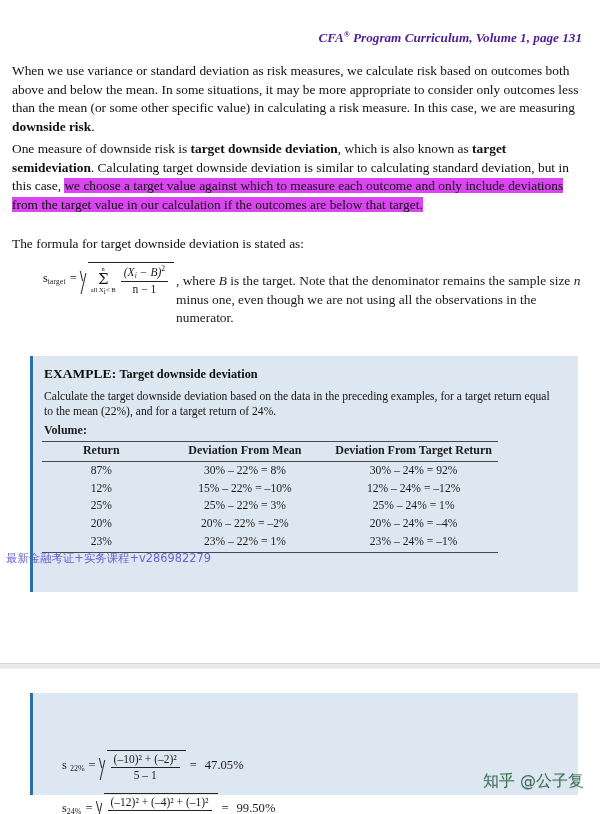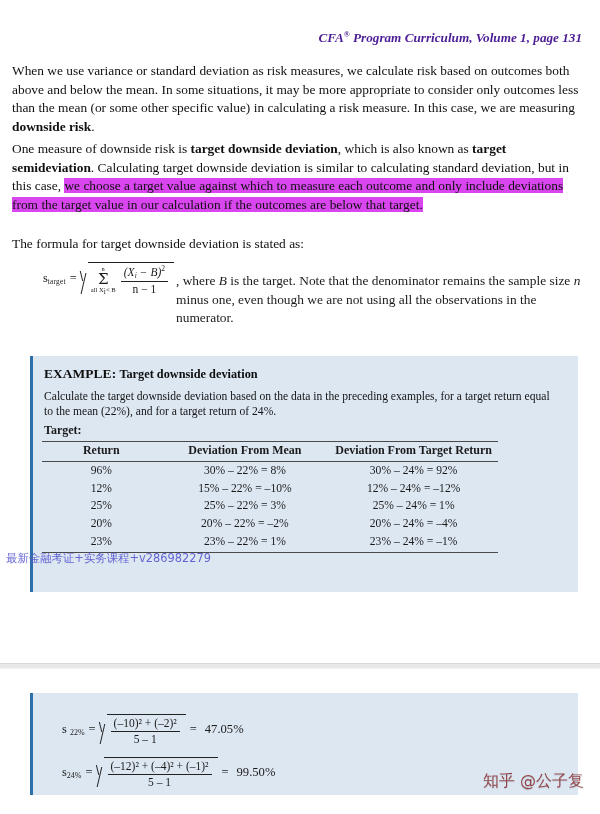--- a/index.html
+++ b/index.html
@@ -95,30 +95,30 @@
 
   
   .wm-cn{
     position:absolute;left:6px;top:551px;
     font-family:"DejaVu Sans","Liberation Sans",sans-serif;
     font-size:11.4px;color:#5a5ad0;opacity:.92;white-space:nowrap;
   }
   .wm-zhihu{
     position:absolute;right:16px;top:771px;
     font-family:"DejaVu Sans","Liberation Sans",sans-serif;
-    font-size:16px;color:#7f1d1d;opacity:.82;white-space:nowrap;
+    font-size:16px;color:#14532d;opacity:.82;white-space:nowrap;
     text-shadow:0 1px 1px rgba(120,140,165,.35);
   }
 
   
   .divider{position:absolute;left:0;right:0;top:663px;height:4px;background:#e9e9e9;border-top:1px solid #d8d8d8;border-bottom:1px solid #f2f2f2;}
 
   
   .fb{position:absolute;}
-  .fb .eqrow{display:flex;align-items:center;font-size:12px;}
+  .fb .eqrow{display:flex;align-items:center;font-size:12px;margin-top:36px;}
   .lbl{font-size:12.4px;}
   .lbl .sb{font-size:8px;vertical-align:-2px;}
   .eq{margin:0 4px;font-size:12.4px;}
   .res{font-size:12.6px;margin-left:4px;}
 </style>
 </head>
 <body>
 
 <div class="page">
 
@@ -155,34 +155,34 @@
   <div class="ftail"><span>, where </span><i>B</i><span> is the target. Note that the denominator remains the sample size </span><i>n</i><span> minus one, even though we are not using all the observations in the numerator.</span></div>
 
   <div class="callout" style="left:30px;top:356px;width:548px;height:236px;">
     <div class="accent"></div>
   </div>
 
   <div class="ex-head"><span class="big">EXAMPLE:</span> <span class="small">Target downside deviation</span></div>
 
   <div class="ex-body">Calculate the target downside deviation based on the data in the preceding examples, for a target return equal to the mean (22%), and for a target return of 24%.</div>
 
-  <div class="ex-answer">Target:</div>
+  <div class="ex-answer">Volume:</div>
 
   <div class="tbl">
     <table>
       <thead>
         <tr class="rule-top">
           <th class="col-ret">Return</th>
           <th class="col-mean">Deviation From Mean</th>
           <th class="col-tgt">Deviation From Target Return</th>
         </tr>
       </thead>
       <tbody>
         <tr class="rule-mid">
-          <td>96%</td>
+          <td>87%</td>
           <td>30% – 22% = 8%</td>
           <td>30% – 24% = 92%</td>
         </tr>
         <tr>
           <td>12%</td>
           <td>15% – 22% = –10%</td>
           <td>12% – 24% = –12%</td>
         </tr>
         <tr>
           <td>25%</td>

